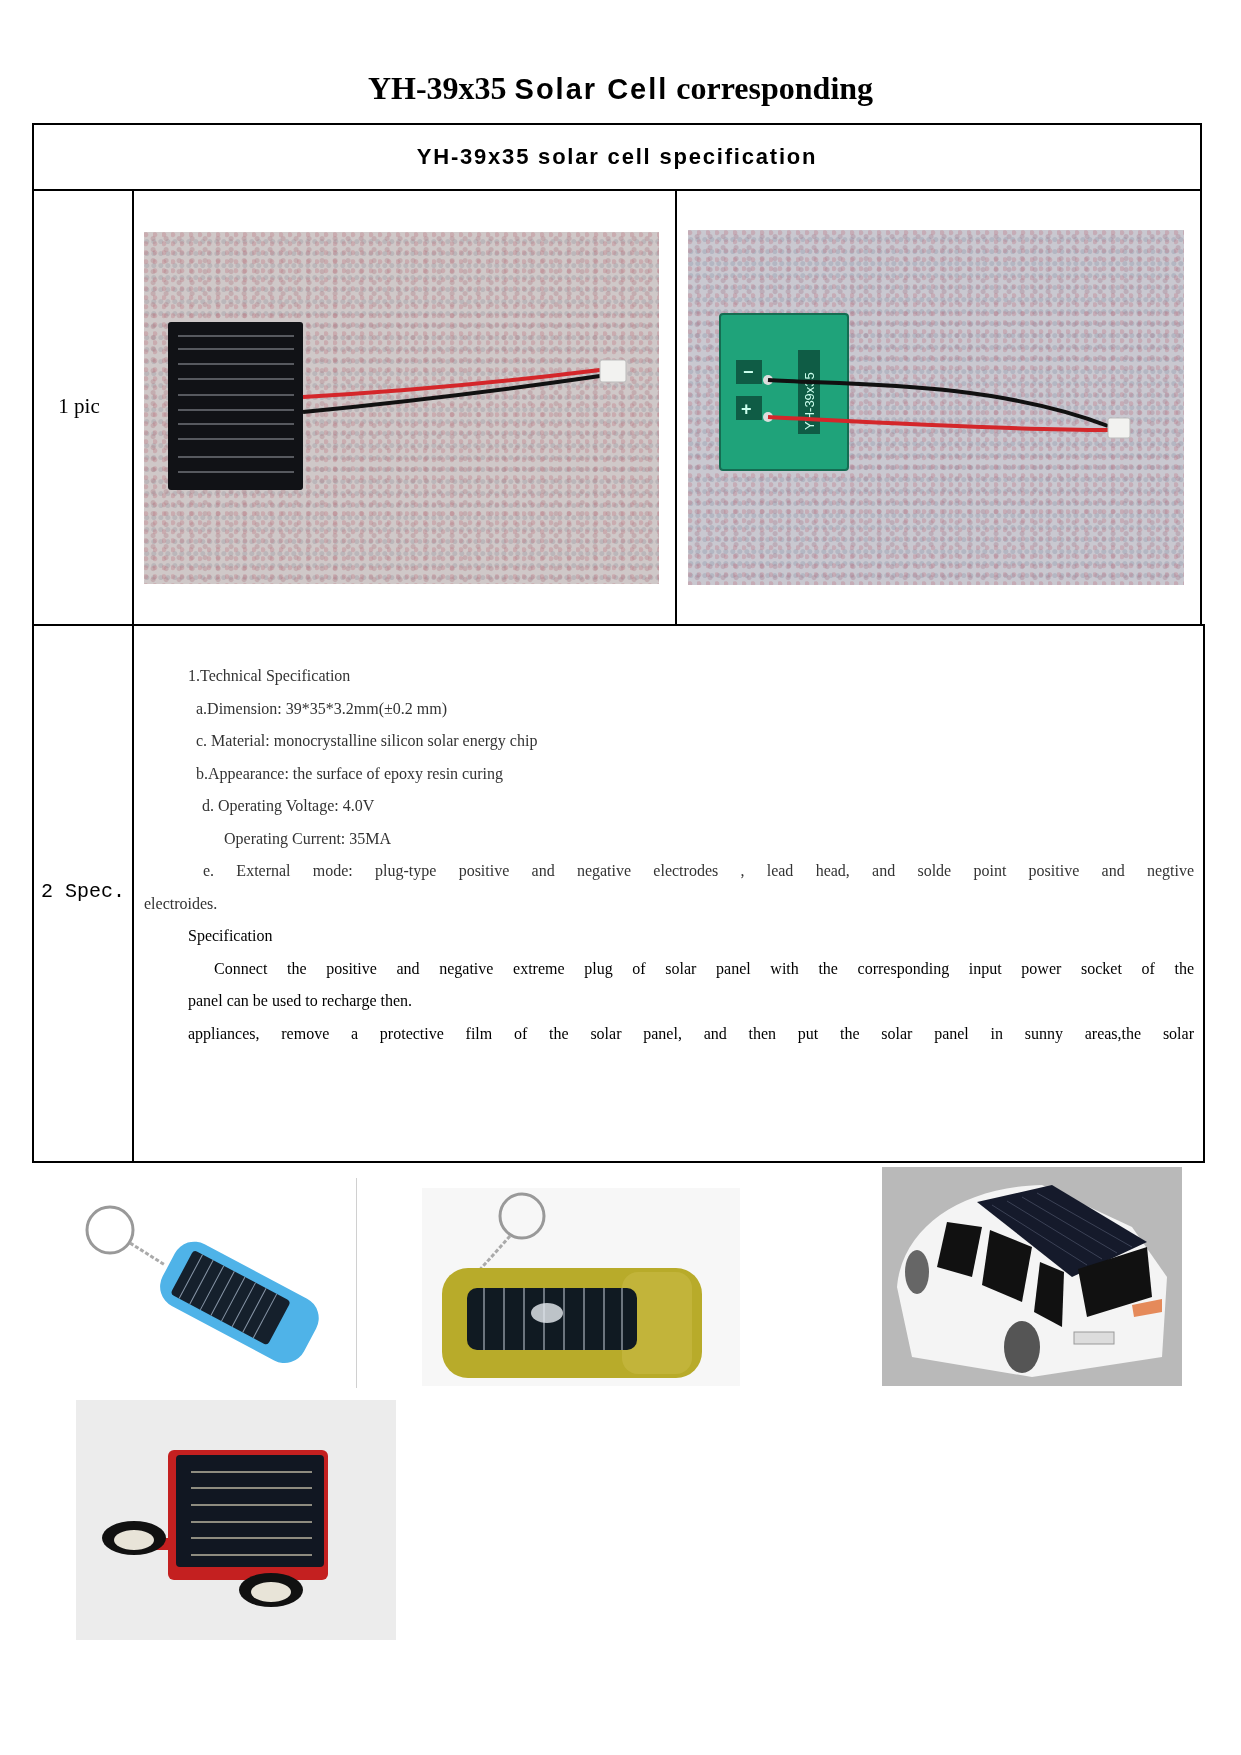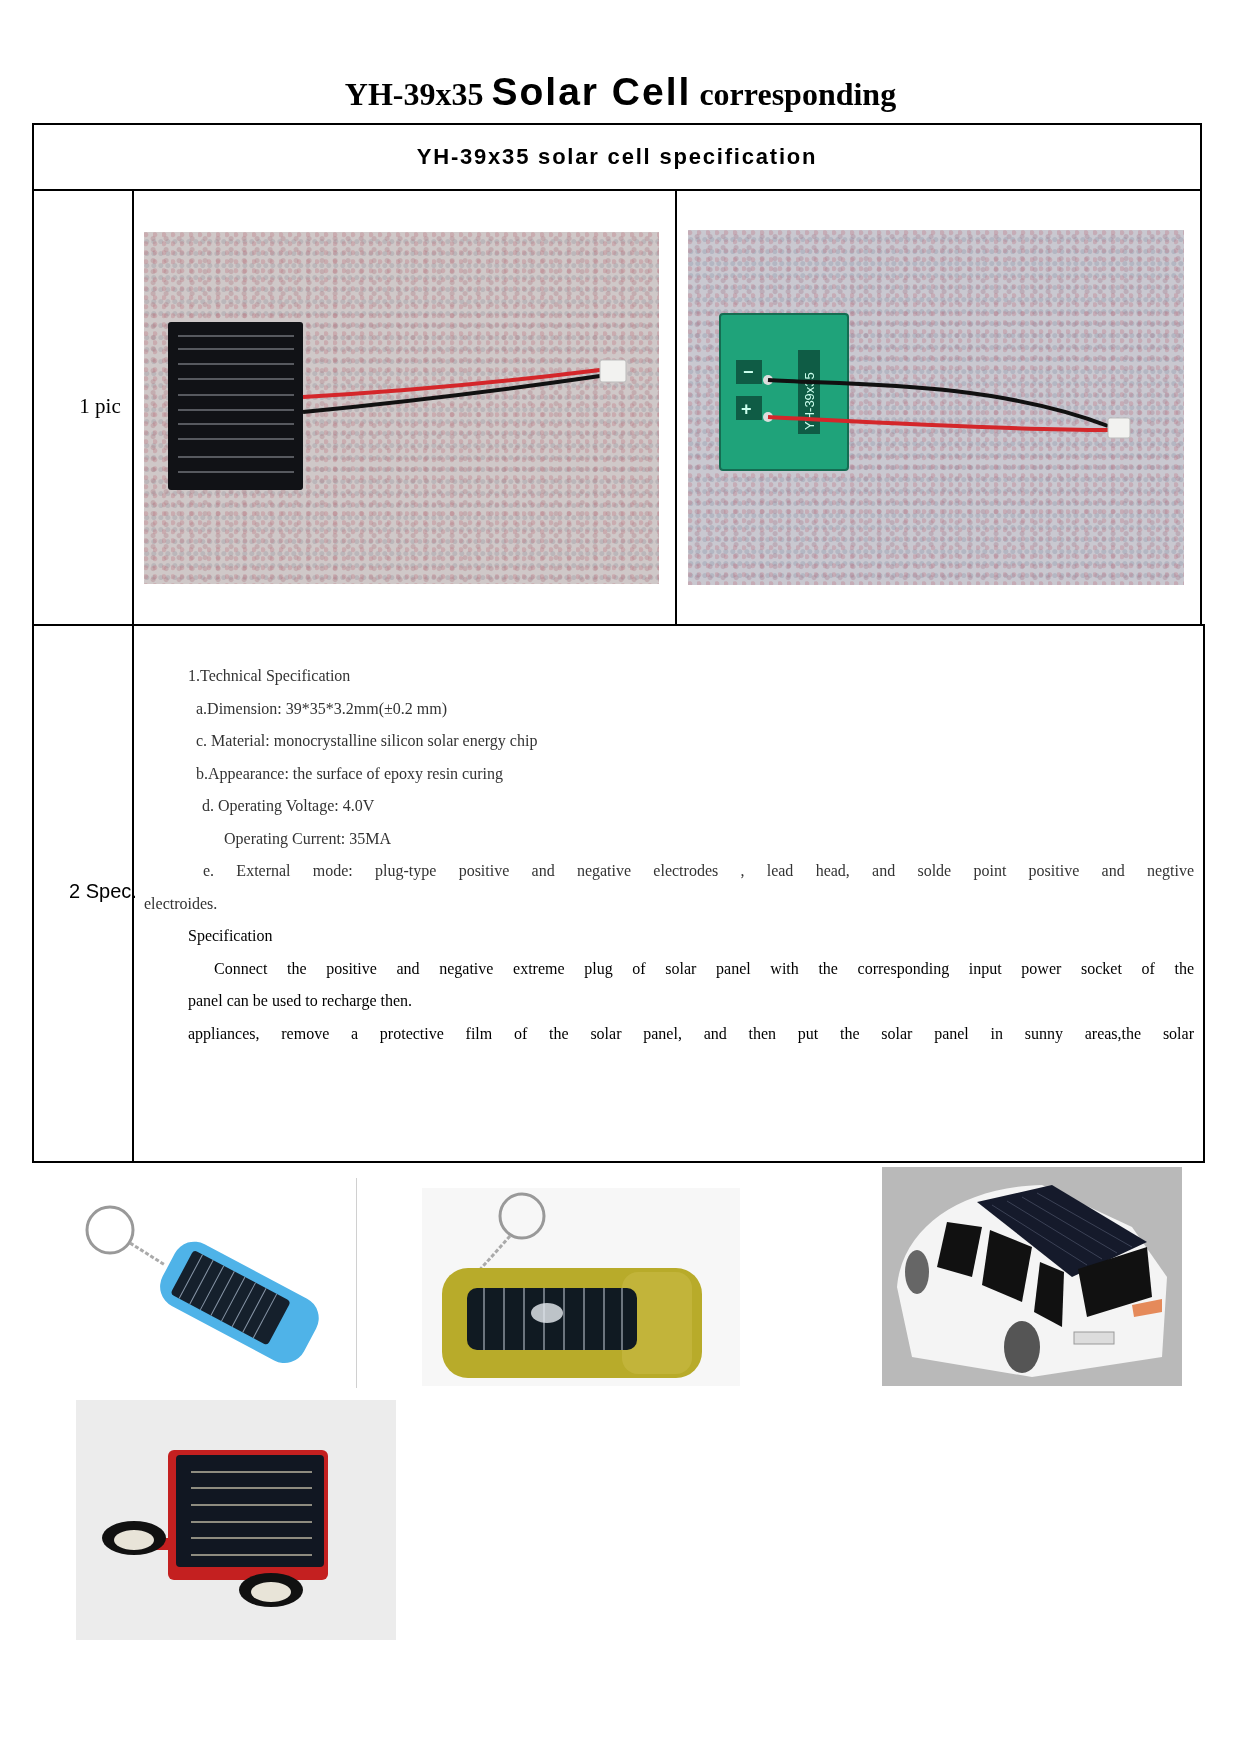--- a/index.html
+++ b/index.html
@@ -1,23 +1,23 @@
 <!DOCTYPE html>
 <html><head>
 <meta charset="utf-8">
 <style>
   html, body { margin:0; padding:0; background:#ffffff; }
   body { width:1241px; height:1755px; position:relative; overflow:hidden; font-family:"Liberation Serif", serif; color:#000; }
   .abs { position:absolute; }
   .doc-title { left:0; width:1241px; top:70px; text-align:center; font-size:32px; font-weight:bold; font-family:"Liberation Serif", serif; }
-  .doc-title .sans { font-family:"Liberation Sans", sans-serif; letter-spacing:2px; font-size:39px; }
+  .doc-title .sans { font-family:"Liberation Sans", sans-serif; letter-spacing:2px; font-size:29px; }
   .line { background:#000; position:absolute; }
   .table-header { left:33px; width:1168px; top:124px; height:66px; display:flex; align-items:center; justify-content:center; font-family:"Liberation Sans", sans-serif; font-weight:bold; font-size:22px; letter-spacing:1.8px; }
   .row-label { font-size:21px; text-align:center; }
-  .row-label.sans { font-family:Liberation Sans, sans-serif; font-size:20px;padding-left:20px; }
+  .row-label.sans { font-family:Liberation Mono, monospace; font-size:20px; }
   .photo { position:absolute; overflow:hidden; }
   .carpet { background:
       radial-gradient(circle at 20% 30%, rgba(190,120,130,0.35) 0 2px, transparent 3px) 0 0/9px 9px,
       radial-gradient(circle at 70% 60%, rgba(170,110,120,0.30) 0 2px, transparent 3px) 0 0/13px 11px,
       radial-gradient(circle at 40% 80%, rgba(150,150,160,0.35) 0 2px, transparent 3px) 0 0/7px 12px,
       #cfc8c8; }
   .carpet2 { background:
       radial-gradient(circle at 20% 30%, rgba(190,120,135,0.35) 0 2px, transparent 3px) 0 0/9px 9px,
       radial-gradient(circle at 70% 60%, rgba(160,110,130,0.30) 0 2px, transparent 3px) 0 0/13px 11px,
       radial-gradient(circle at 40% 80%, rgba(140,150,170,0.35) 0 2px, transparent 3px) 0 0/7px 12px,
@@ -39,21 +39,21 @@
   <div class="line" style="left:1200px;top:123px;width:2px;height:503px;"></div>
   <div class="line" style="left:1203px;top:624px;width:2px;height:539px;"></div>
   <div class="line" style="left:32px;top:189px;width:1170px;height:2px;"></div>
   <div class="line" style="left:132px;top:189px;width:2px;height:974px;"></div>
   <div class="line" style="left:675px;top:189px;width:2px;height:436px;"></div>
   <div class="line" style="left:32px;top:624px;width:1173px;height:2px;"></div>
   <div class="line" style="left:32px;top:1161px;width:1173px;height:2px;"></div>
 
   <div class="abs table-header">YH-39x35 solar cell specification</div>
 
-  <div class="abs row-label" style="left:51px;width:98px;top:394px;">1   pic</div>
+  <div class="abs row-label" style="left:30px;width:98px;top:394px;">1   pic</div>
 
   <div class="photo carpet" style="left:144px;top:232px;width:515px;height:352px;">
     <svg width="515" height="352" viewBox="0 0 515 352">
       <rect x="24" y="90" width="135" height="168" rx="3" fill="#111216"></rect>
       <g stroke="#6f7278" stroke-width="1.3">
         <line x1="34" y1="104" x2="150" y2="104"></line>
           <line x1="34" y1="117" x2="150" y2="117"></line>
         <line x1="34" y1="132" x2="150" y2="132"></line>
           <line x1="34" y1="147" x2="150" y2="147"></line>
         <line x1="34" y1="163" x2="150" y2="163"></line>

